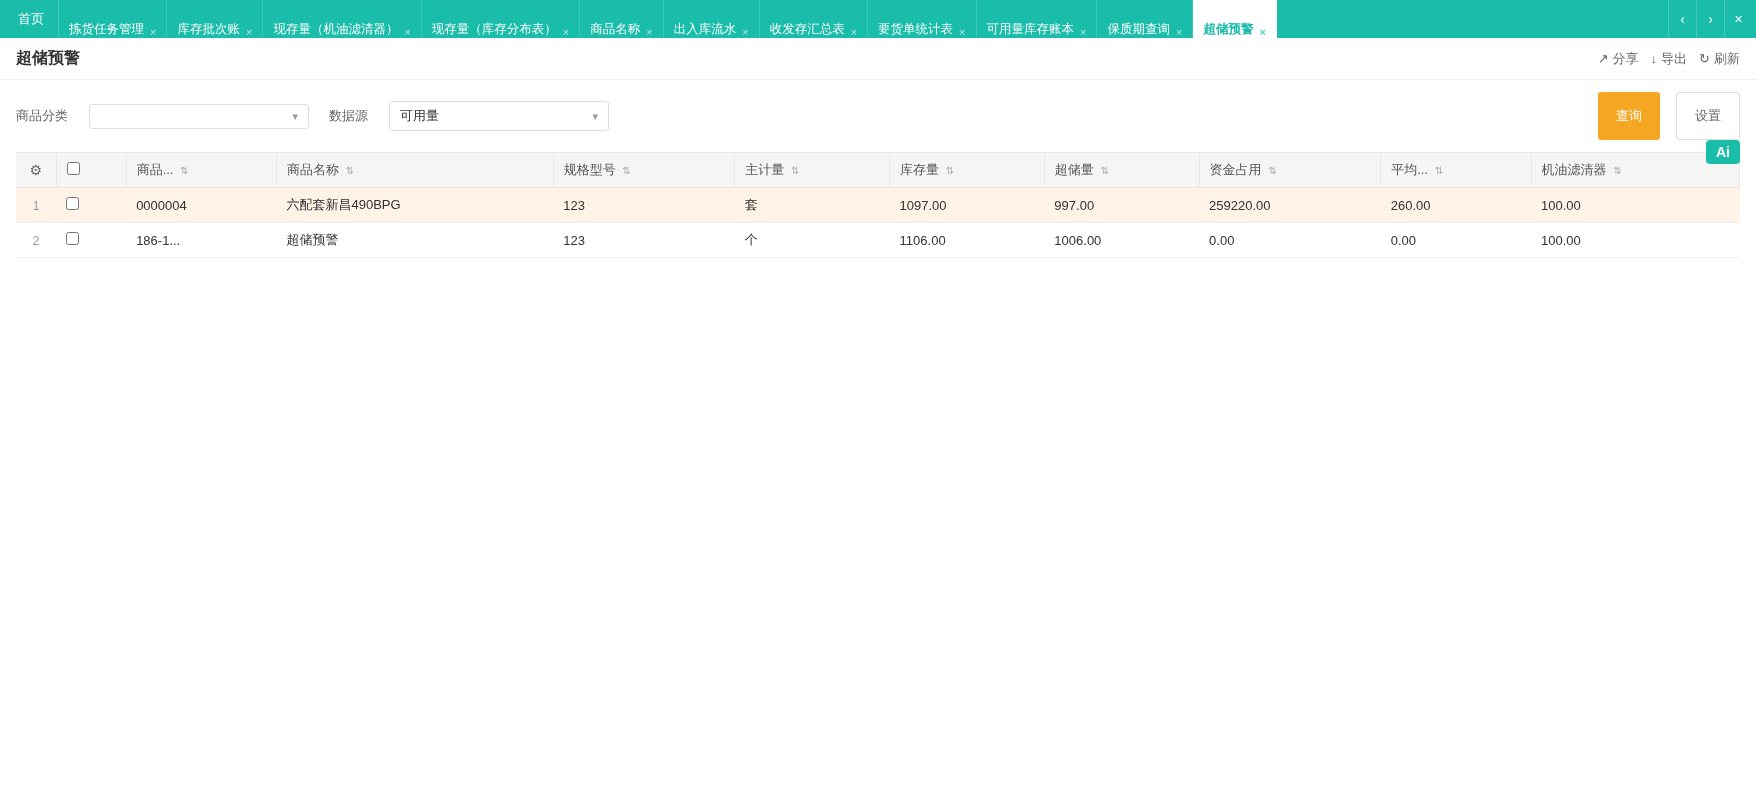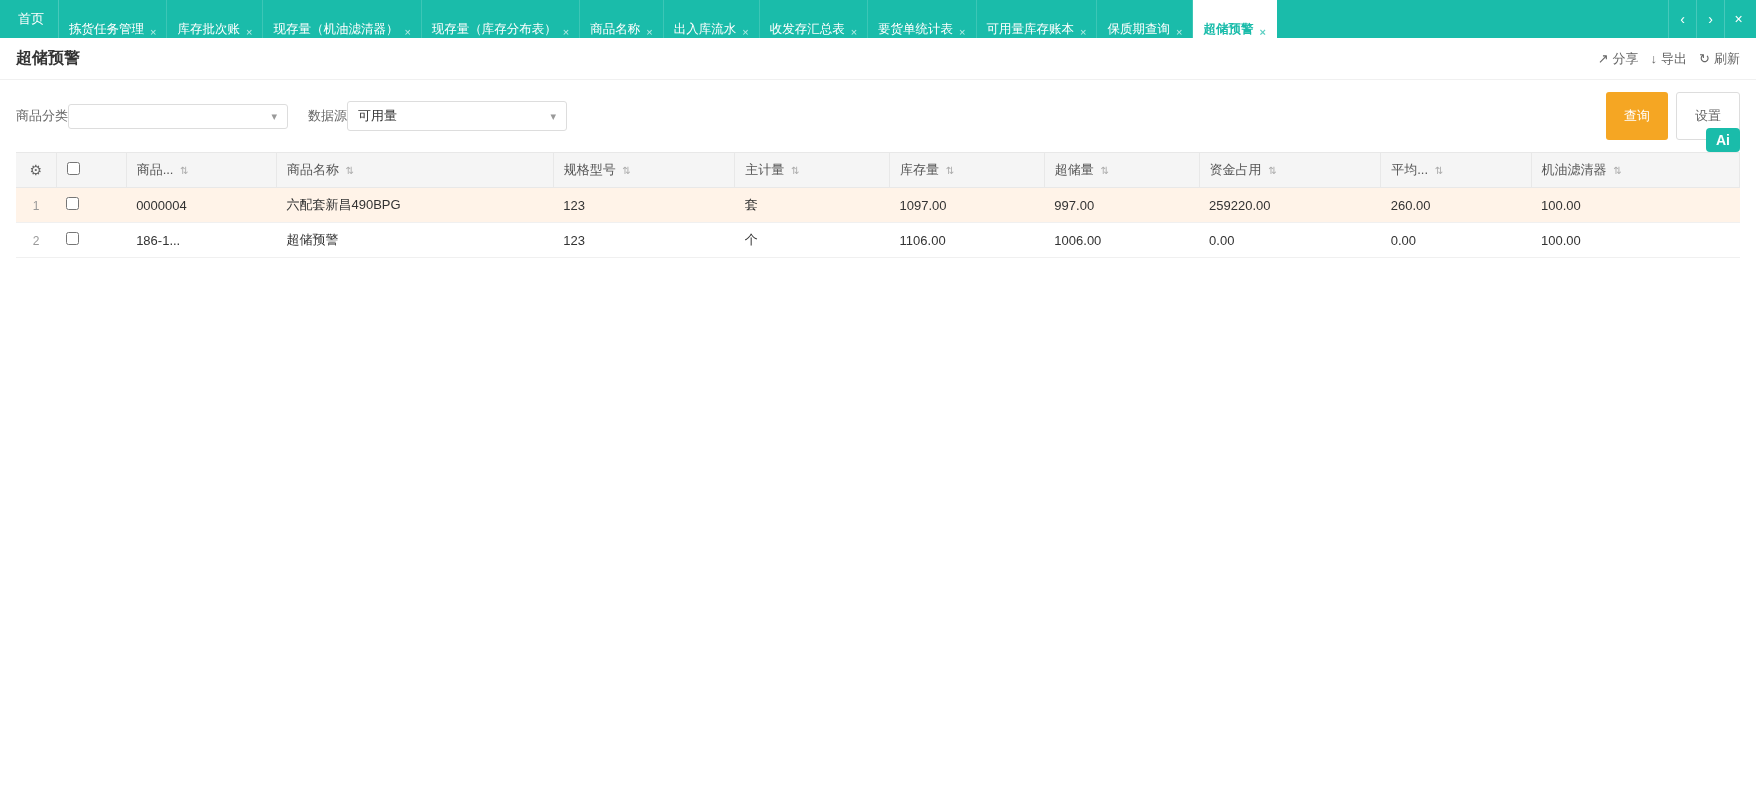--- a/index.html
+++ b/index.html
@@ -91,21 +91,21 @@
     .filter-area {
       display: flex;
       align-items: center;
       padding: 12px 16px;
       gap: 20px;
       background: #fff;
     }
     .filter-group {
       display: flex;
       align-items: center;
-      gap: 0;
+      gap: 21px;
     }
     .filter-label {
       font-size: 13px;
       color: #666;
       white-space: nowrap;
     }
     .filter-select {
       display: flex;
       align-items: center;
       justify-content: space-between;
@@ -115,21 +115,21 @@
       min-width: 220px;
       cursor: pointer;
       background: #fff;
       font-size: 13px;
       color: #333;
     }
     .filter-select .chevron { color: #999; font-size: 11px; margin-left: 8px; }
     .filter-actions {
       margin-left: auto;
       display: flex;
-      gap: 8px;
+      gap: 16px;
       justify-content: space-between;
     }
     .btn-query {
       background: #f5a623;
       color: #fff;
       border: none;
       border-radius: 3px;
       padding: 6px 18px;
       cursor: pointer;
       font-size: 13px;
@@ -183,21 +183,21 @@
       width: 13px;
       height: 13px;
     }
 
     .gear-icon { font-size: 14px; color: #666; cursor: pointer; }
 
     
     .ai-badge {
       position: fixed;
       right: 16px;
-      top: 128px;
+      top: 140px;
       background: #1abcaa;
       color: #fff;
       border-radius: 4px;
       padding: 4px 10px;
       font-size: 14px;
       font-weight: bold;
       cursor: pointer;
     }
   </style>
 </head>

